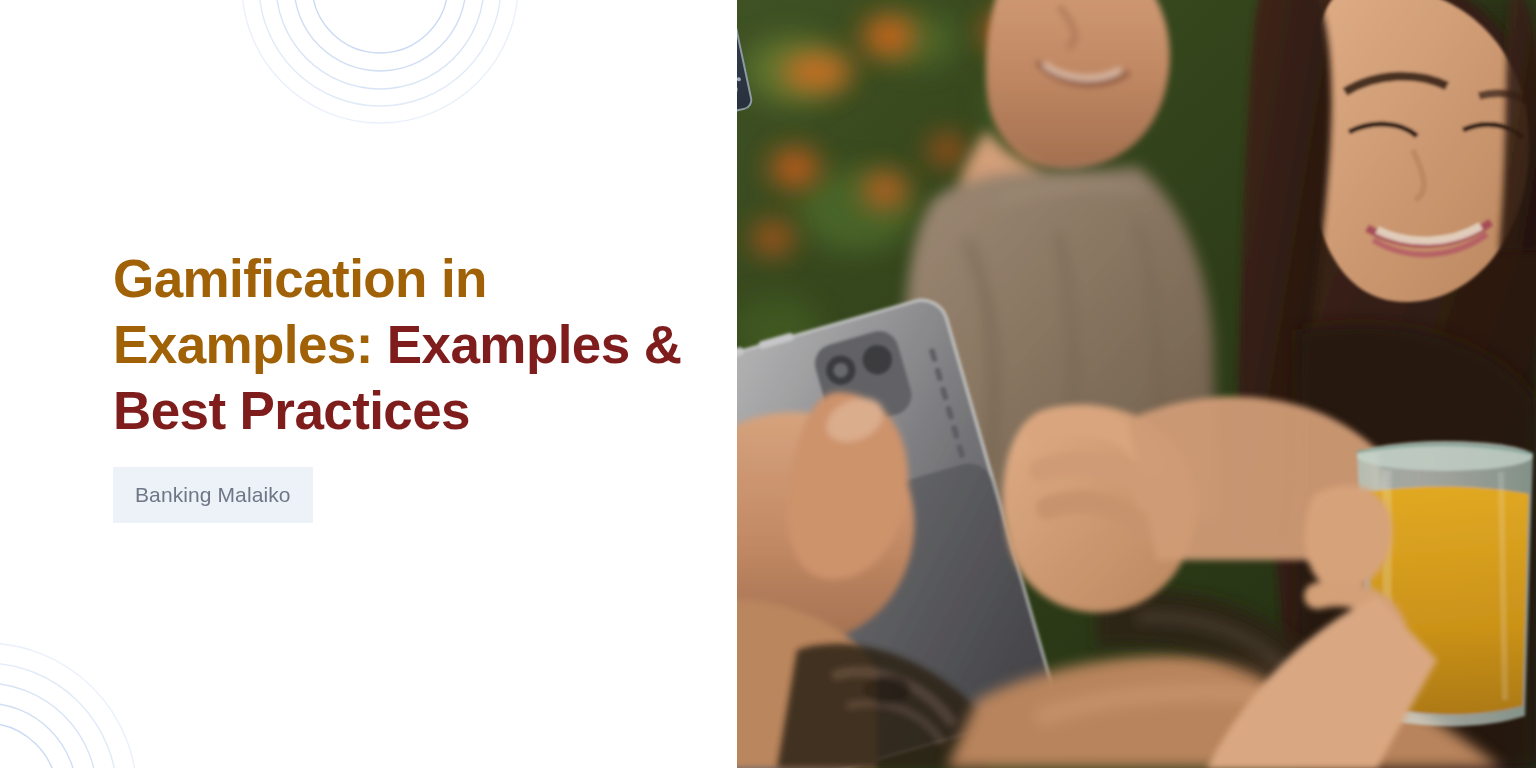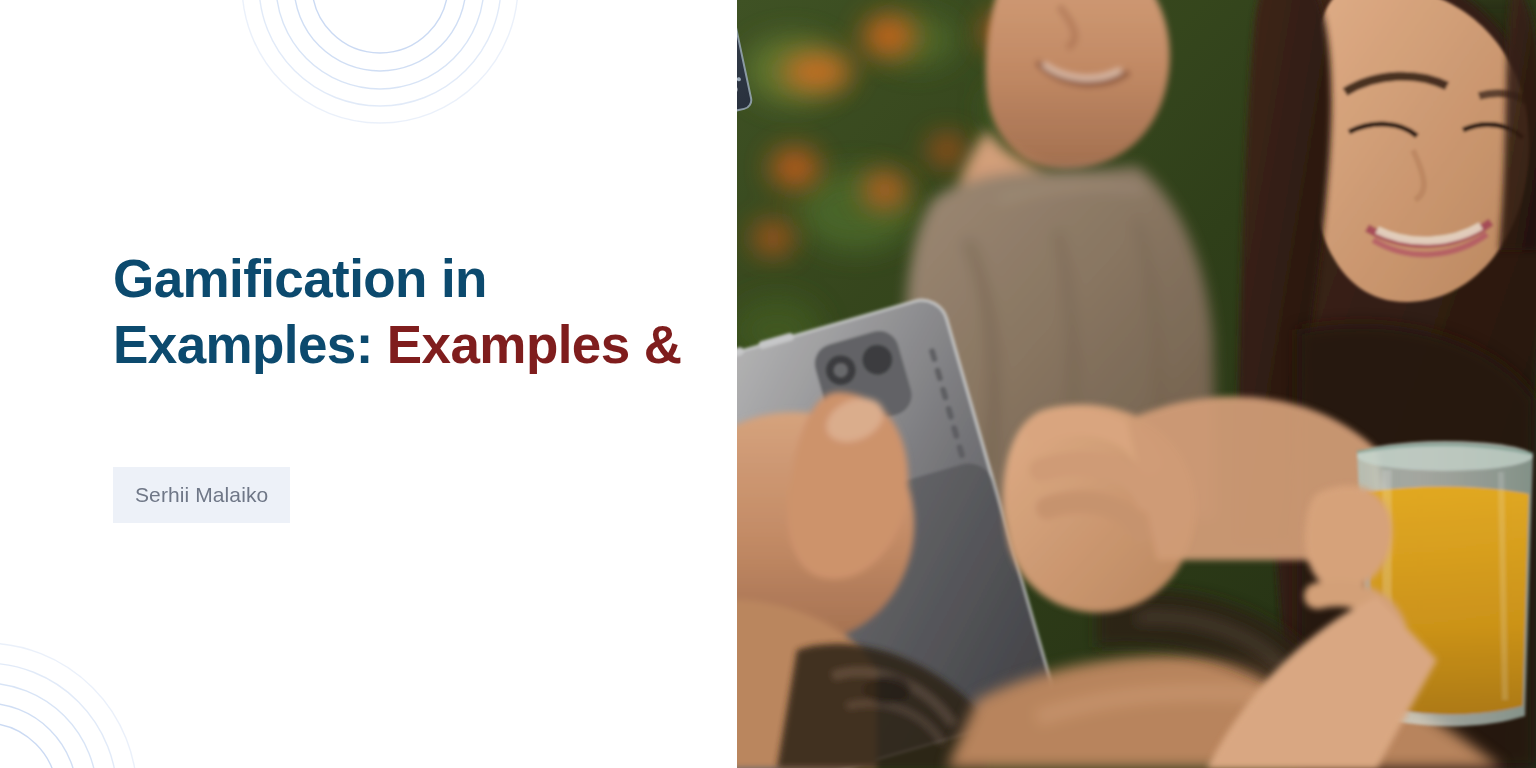--- a/index.html
+++ b/index.html
@@ -23,21 +23,21 @@
   }
   .headline {
     position:absolute; left:113px; top:246px;
     width:580px;
     font-size:53px;
     line-height:66px;
     font-weight:700;
     letter-spacing:-0.6px;
     color:#1b2a47;
   }
-  .headline .accent { color:#0c4a6e; }
+  .headline .accent { color:#a16207; }
   .headline .rest { color:#7f1d1d; }
 
   .author-badge {
     position:absolute; left:113px; top:467px;
     height:56px;
     display:flex; align-items:center;
     padding:0 22px;
     background:#edf1f8;
     color:#6f7787;
     font-size:21px;
@@ -78,24 +78,24 @@
         <g fill="none" stroke="#c8d8f2" stroke-width="1.4">
           <circle cx="210" cy="210" r="72" opacity="0.95"></circle>
           <circle cx="210" cy="210" r="92" opacity="0.85"></circle>
           <circle cx="210" cy="210" r="112" opacity="0.70"></circle>
           <circle cx="210" cy="210" r="132" opacity="0.55"></circle>
           <circle cx="210" cy="210" r="152" opacity="0.38"></circle>
         </g>
       </svg>
     </div>
 
-    <h1 class="headline"><span class="accent">Gamification in</span><br><span class="accent">Examples:</span><span class="rest"> Examples &amp;</span><br></h1>
+    <h1 class="headline"><span class="accent">Gamification in</span><br><span class="accent">Examples:</span><span class="rest"> Examples &amp;</span><br><span class="rest">Best Practices</span></h1>
 
     <div class="author-badge">
-      <span>Serhii Malaiko</span>
+      <span>Banking Malaiko</span>
     </div>
   </div>
 
   <div class="photo">
     <svg class="photo-svg" viewBox="0 0 799 768" preserveAspectRatio="none" aria-hidden="true">
       <defs>
 
         <linearGradient id="bgGrad" x1="0" y1="0" x2="1" y2="1">
           <stop offset="0%" stop-color="#3e5425"></stop>
           <stop offset="45%" stop-color="#2d4019"></stop>

